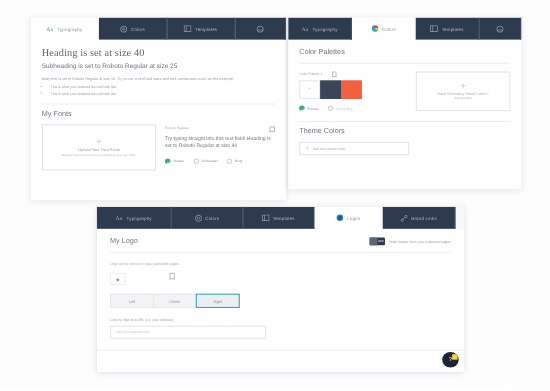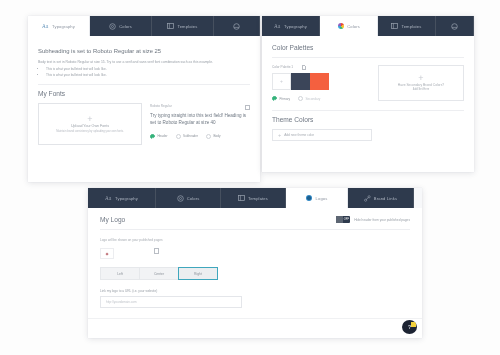--- a/index.html
+++ b/index.html
@@ -176,20 +176,21 @@
         <span class="ticon">
           <svg width="7" height="7" viewBox="0 0 7 7">
               <circle cx="3.5" cy="3.5" r="2.8" fill="none" stroke="#9aa3b0" stroke-width=".7"></circle>
               <line x1="1" y1="4.4" x2="6" y2="4.4" stroke="#9aa3b0" stroke-width=".6"></line>
             </svg>
         </span>
       </div>
     </div>
 
     <div class="body">
+      <div class="h40">Heading is set at size 40</div>
       <div class="h25">Subheading is set to Roboto Regular at size 25</div>
       <div class="bodytxt">Body text is set in Roboto Regular at size 15. Try to use a serif and sans serif font combination such as this example.</div>
       <ul class="bullets">
         <li>This is what your bulleted text will look like.</li>
         <li>This is what your bulleted text will look like.</li>
       </ul>
 
       <div class="hr"></div>
       <div class="sect-title" style="margin-top:5px">My Fonts</div>
 

